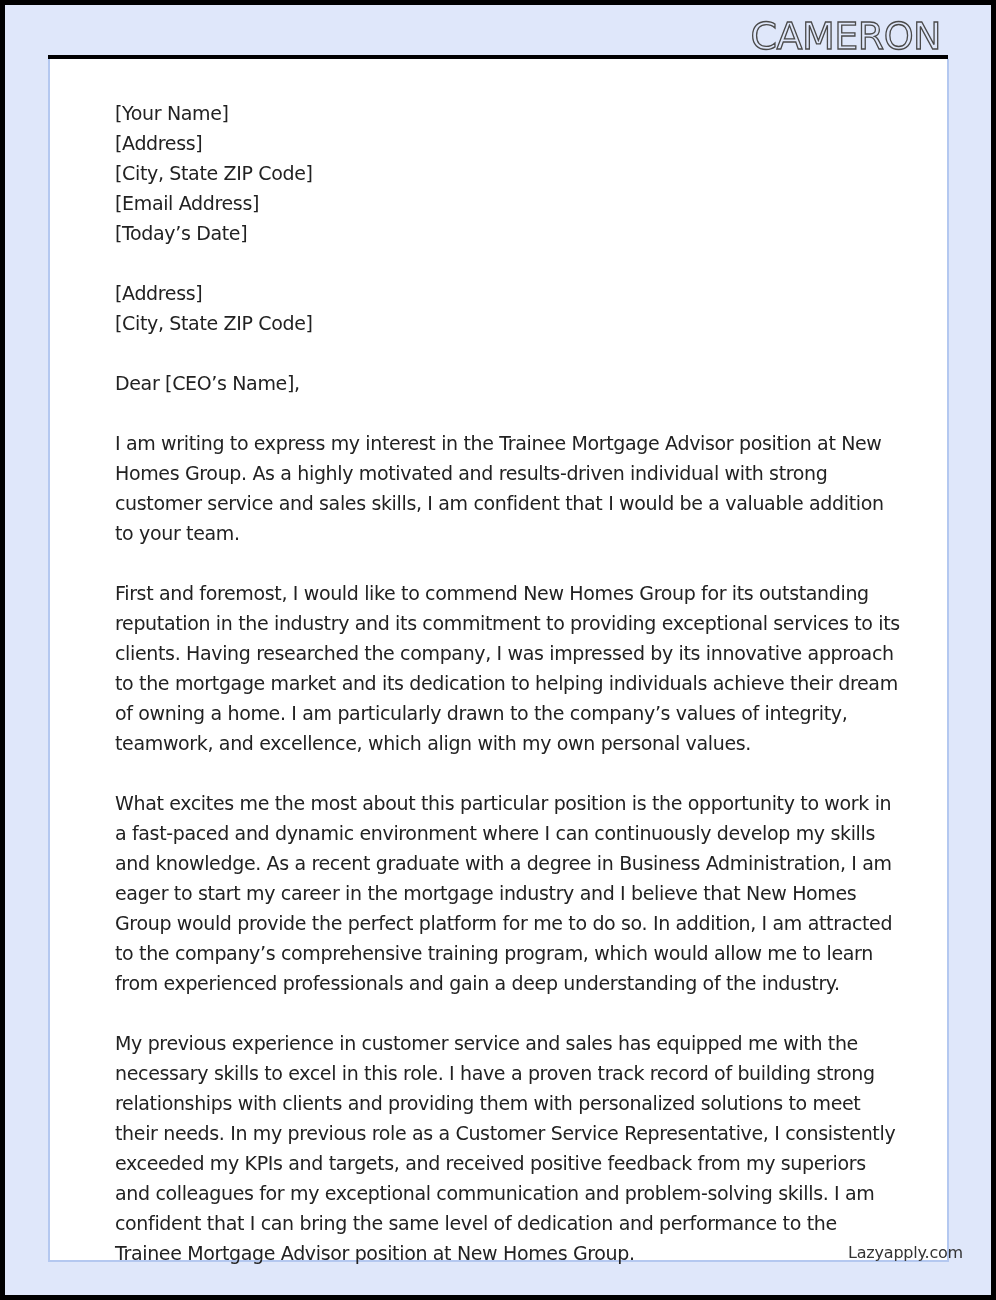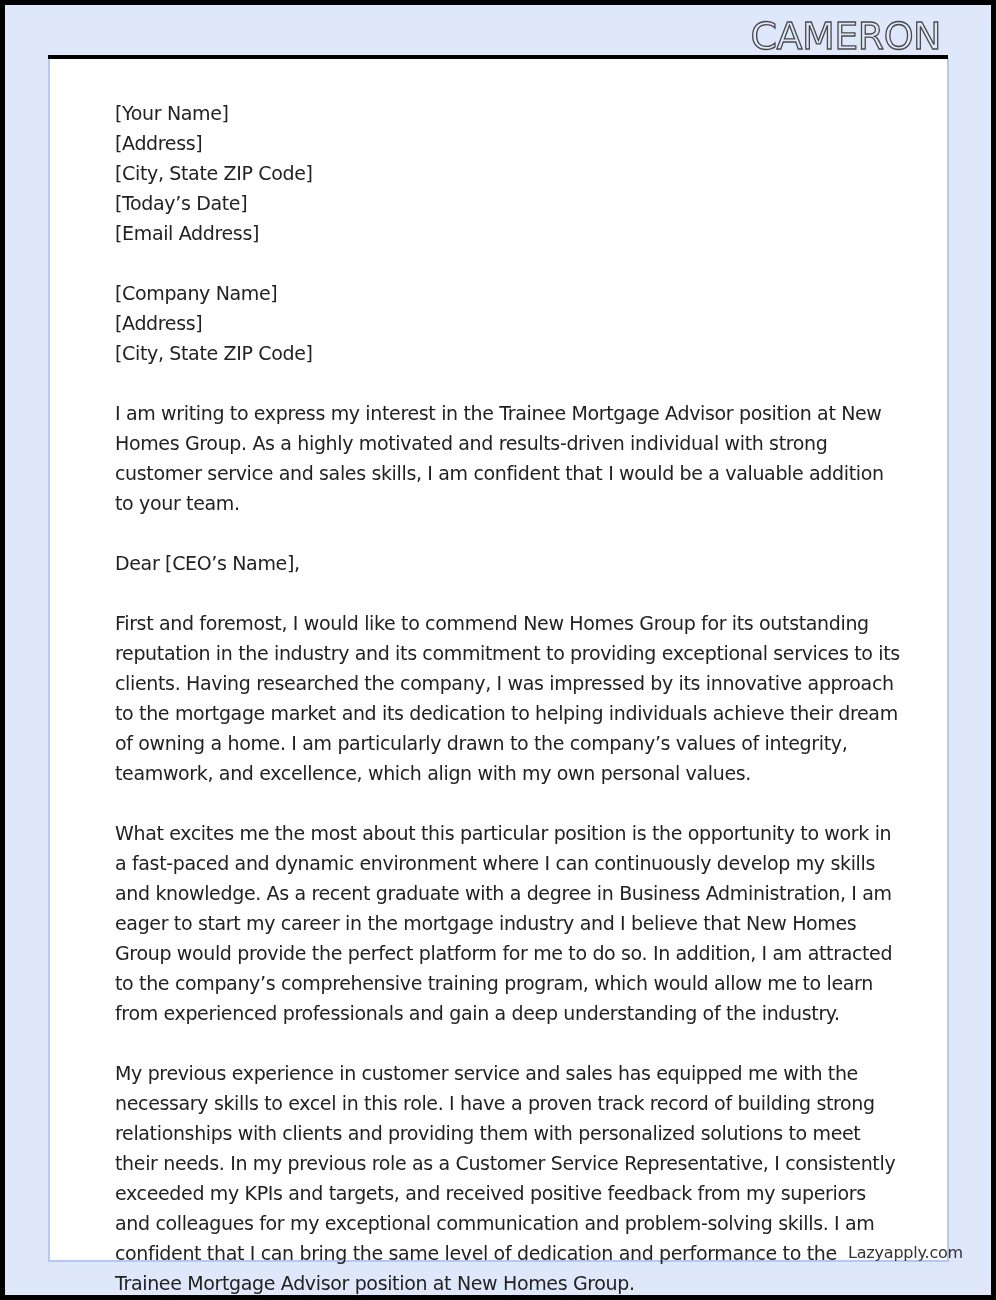--- a/index.html
+++ b/index.html
@@ -62,29 +62,28 @@
 <div class="outer">
   <div class="brand">CAMERON</div>
   <div class="rule"></div>
   <div class="page"></div>
 
   <div class="letter">
     <p>
       <span class="line">[Your Name]</span>
       <span class="line">[Address]</span>
       <span class="line">[City, State ZIP Code]</span>
+      <span class="line">[Email Address]</span>
       <span class="line">[Today’s Date]</span>
-      <span class="line">[Email Address]</span>
     </p>
     <p>
-      <span class="line">[Company Name]</span>
       <span class="line">[Address]</span>
       <span class="line">[City, State ZIP Code]</span>
     </p>
+    <p>Dear [CEO’s Name],</p>
     <p>I am writing to express my interest in the Trainee Mortgage Advisor position at New Homes Group. As a highly motivated and results-driven individual with strong customer service and sales skills, I am confident that I would be a valuable addition to your team.</p>
-    <p>Dear [CEO’s Name],</p>
     <p>First and foremost, I would like to commend New Homes Group for its outstanding reputation in the industry and its commitment to providing exceptional services to its clients. Having researched the company, I was impressed by its innovative approach to the mortgage market and its dedication to helping individuals achieve their dream of owning a home. I am particularly drawn to the company’s values of integrity, teamwork, and excellence, which align with my own personal values.</p>
     <p>What excites me the most about this particular position is the opportunity to work in a fast-paced and dynamic environment where I can continuously develop my skills and knowledge. As a recent graduate with a degree in Business Administration, I am eager to start my career in the mortgage industry and I believe that New Homes Group would provide the perfect platform for me to do so. In addition, I am attracted to the company’s comprehensive training program, which would allow me to learn from experienced professionals and gain a deep understanding of the industry.</p>
     <p>My previous experience in customer service and sales has equipped me with the necessary skills to excel in this role. I have a proven track record of building strong relationships with clients and providing them with personalized solutions to meet their needs. In my previous role as a Customer Service Representative, I consistently exceeded my KPIs and targets, and received positive feedback from my superiors and colleagues for my exceptional communication and problem-solving skills. I am confident that I can bring the same level of dedication and performance to the Trainee Mortgage Advisor position at New Homes Group.</p>
   </div>
 
   <div class="watermark">Lazyapply.com</div>
 </div>
 
 </body></html>

